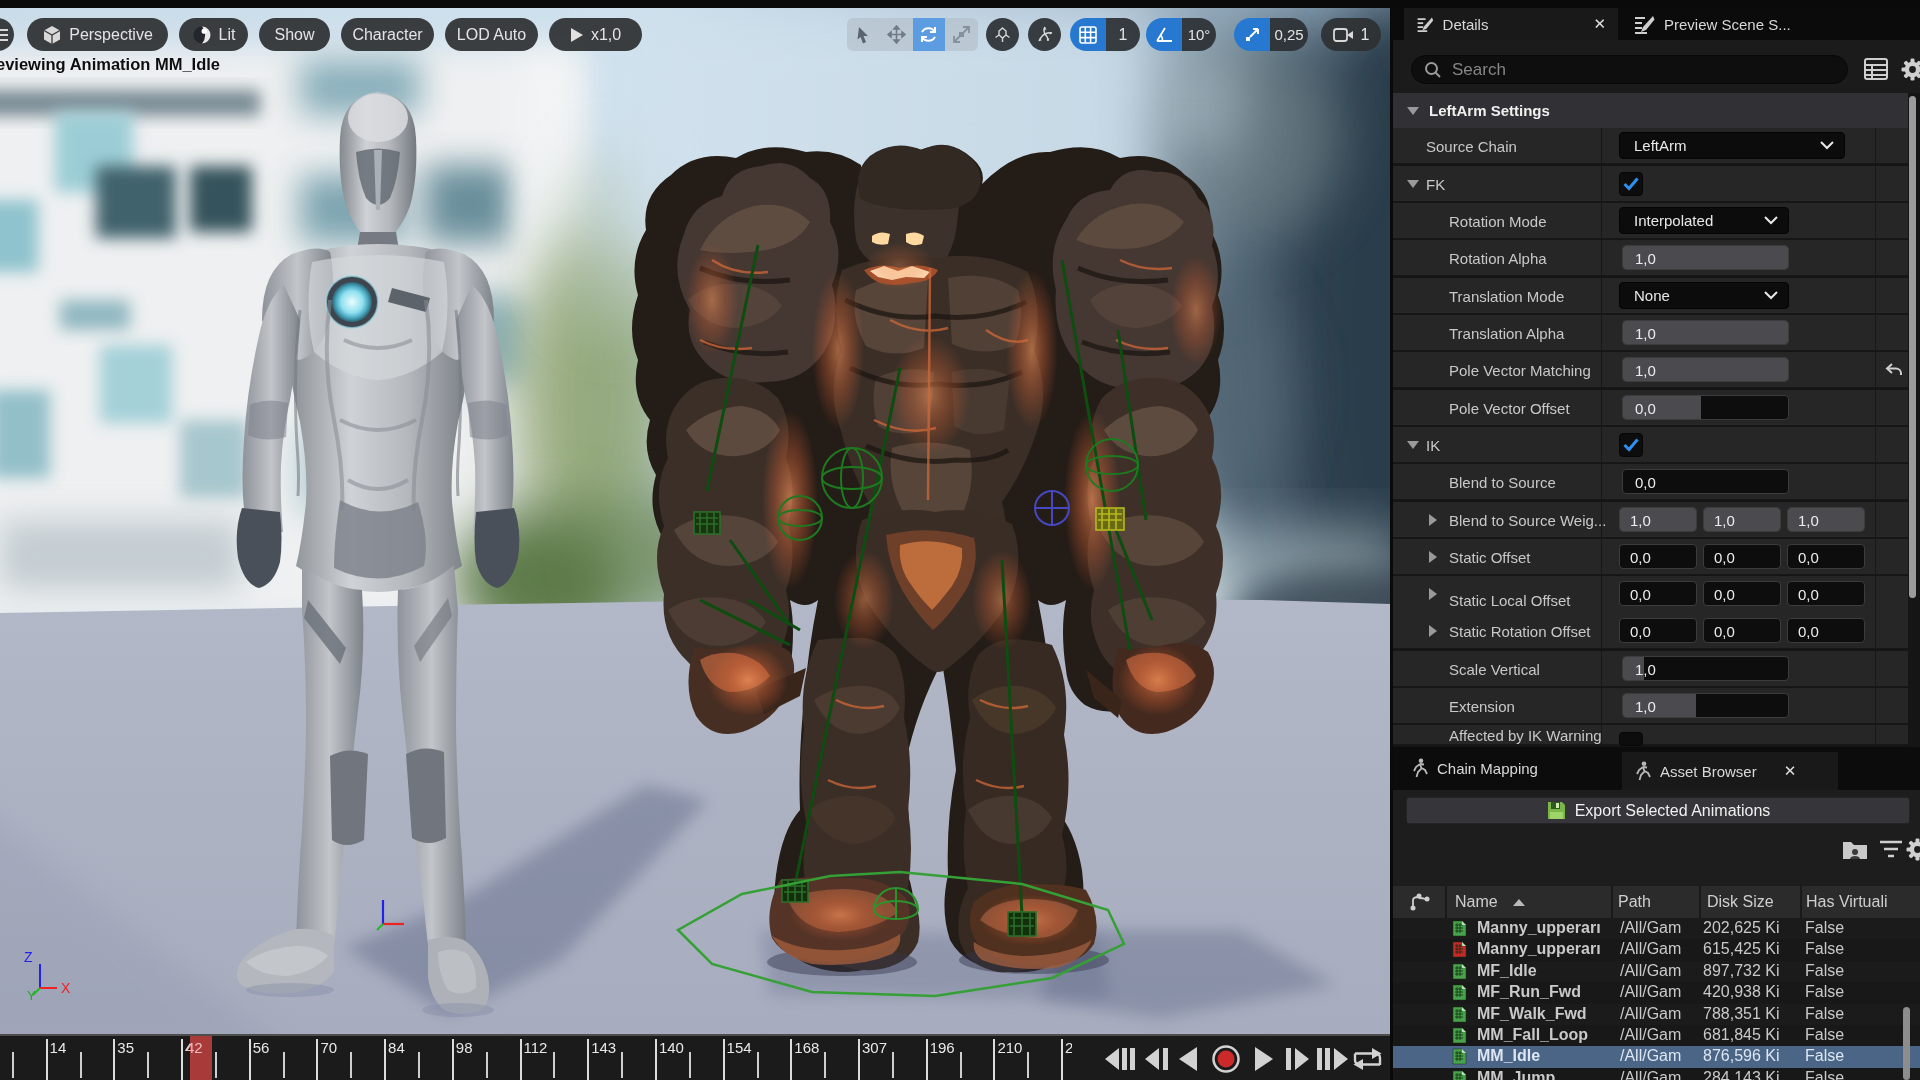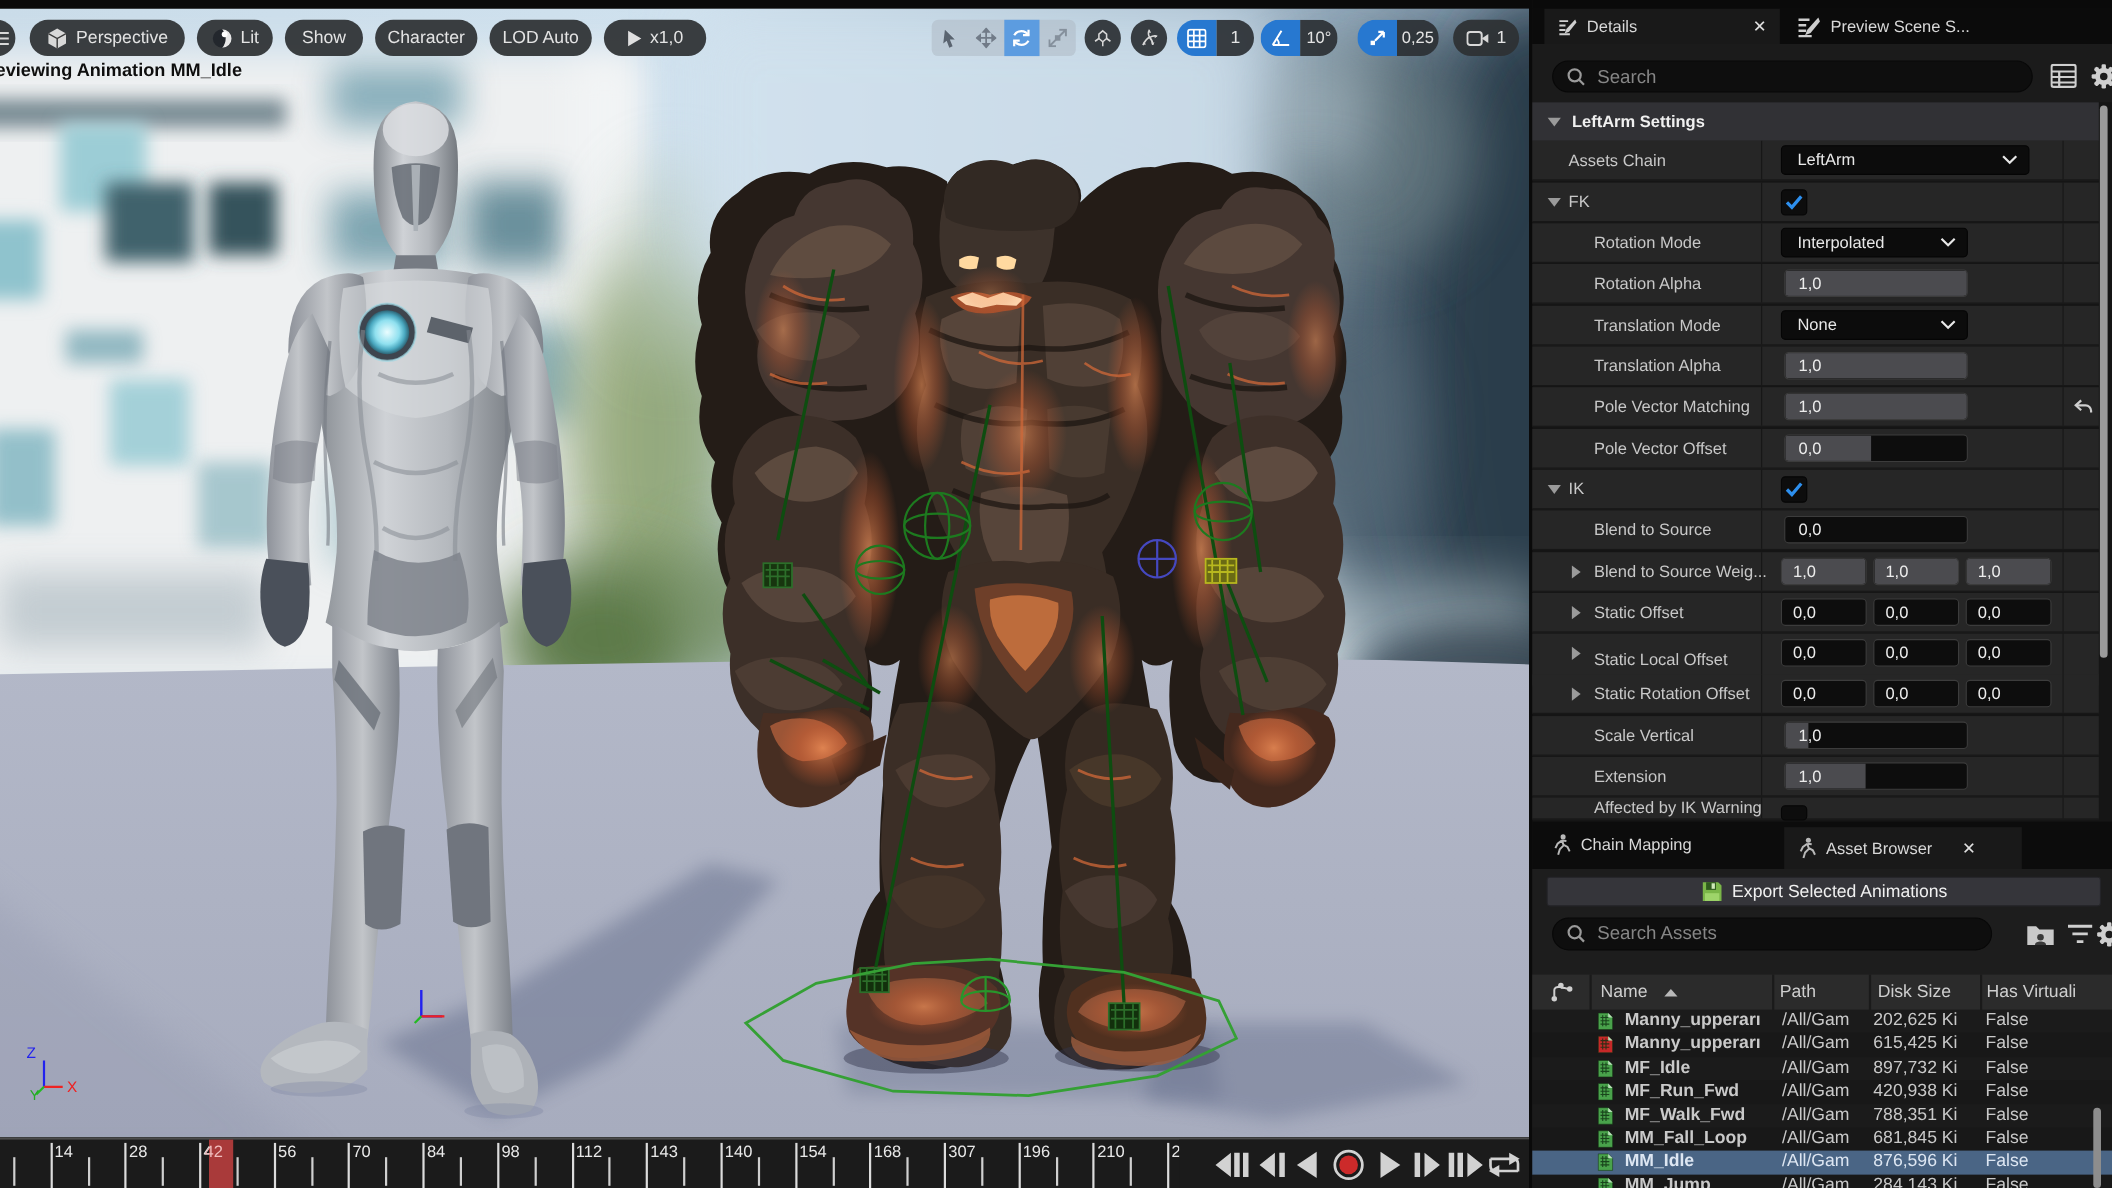--- a/index.html
+++ b/index.html
@@ -467,21 +467,21 @@
       </svg>
       <span>1</span>
     </div>
 
 </div>
 <div id="timeline">
 <div class="tick maj" style="left:45.6px"></div>
 <div class="tnum" style="left:49.6px">14</div>
 <div class="tick min" style="left:11.8px"></div>
 <div class="tick maj" style="left:113.3px"></div>
-<div class="tnum" style="left:117.3px">28</div>
+<div class="tnum" style="left:117.3px">35</div>
 <div class="tick min" style="left:79.5px"></div>
 <div class="tick maj" style="left:181.0px"></div>
 <div class="tnum" style="left:185.0px">42</div>
 <div class="tick min" style="left:147.2px"></div>
 <div class="tick maj" style="left:248.7px"></div>
 <div class="tnum" style="left:252.7px">56</div>
 <div class="tick min" style="left:214.8px"></div>
 <div class="tick maj" style="left:316.4px"></div>
 <div class="tnum" style="left:320.4px">70</div>
 <div class="tick min" style="left:282.5px"></div>
@@ -572,21 +572,21 @@
           <circle cx="12.5" cy="12.5" r="7.8"></circle>
         </g>
         <circle cx="12.5" cy="12.5" r="3.4" fill="#1d1d1d"></circle>
       </svg></div>
   <div class="cathead">
       <div class="tri-d" style="left:14px;top:14px"></div>
       <span style="position:absolute;left:36px;top:9px">LeftArm Settings</span>
     </div>
   <div id="drows" style="top:0px">
 <div class="drow" style="top:128px;height:36px">
-        <span class="dlab" style="left:33px">Assets Chain</span>
+        <span class="dlab" style="left:33px">Source Chain</span>
         <div class="dd" style="left:226px;top:4px;width:226px;height:27px">
           <span>LeftArm</span>
           <svg class="chev" width="14" height="9" viewBox="0 0 14 9">
             <path d="M1 1 L7 7 L13 1" stroke="#e8e8e8" stroke-width="2" fill="none"></path>
           </svg>
         </div>
       </div>
 <div class="drow" style="top:166px;height:36px">
         <div class="tri-d" style="left:14px;top:14px"></div>
         <span class="dlab" style="left:33px">FK</span>
@@ -755,27 +755,20 @@
           <path d="M9 6 L5 9 L3 13 M9 6 L10.5 10.5 L7 14 L5.5 19 M10.5 10 L14 12 L16 16 M9 6 L13 6.5" stroke="#b8b8b8" stroke-width="1.8" fill="none"></path>
         </svg> Asset Browser <span class="tabx" style="margin-left:18px">✕</span></div>
   </div>
   <div id="bg2"></div>
   <div id="exportbtn"><svg width="21" height="21" viewBox="0 0 21 21">
         <path d="M2 2 H16 L19 5 V19 H2 Z" fill="#7ab648"></path>
         <rect x="5" y="2" width="9" height="7" fill="#2f5a1e"></rect>
         <rect x="10" y="3" width="3" height="5" fill="#cfe8b8"></rect>
         <rect x="4" y="12" width="13" height="7" fill="#9ed46a"></rect>
       </svg> Export Selected Animations</div>
-  <div class="searchpill" style="left:18px;top:834px;width:400px;height:30px">
-      <svg style="margin-left:12px" width="18" height="18" viewBox="0 0 18 18">
-        <circle cx="7.5" cy="7.5" r="5.5" stroke="#9a9a9a" stroke-width="2" fill="none"></circle>
-        <path d="M11.5 11.5 L16 16" stroke="#9a9a9a" stroke-width="2"></path>
-      </svg>
-      <span style="margin-left:10px">Search Assets</span>
-    </div>
   <svg style="position:absolute;left:449px;top:839px" width="26" height="21" viewBox="0 0 26 21">
       <path d="M1 3 H9 L12 6 H25 V20 H1 Z" fill="#c9c9c9"></path>
       <circle cx="13" cy="13" r="3" fill="#3a3a3a"></circle>
       <path d="M8 20 C8 16 18 16 18 20 Z" fill="#3a3a3a"></path>
     </svg> 
     <svg style="position:absolute;left:486px;top:840px" width="24" height="19" viewBox="0 0 24 19">
       <path d="M1 2 H23 M5 9 H19 M9 16 H15" stroke="#cfcfcf" stroke-width="2.6"></path>
     </svg> 
     <div style="position:absolute;left:512px;top:837px"><svg width="25" height="25" viewBox="0 0 25 25">
         <g fill="#cfcfcf">

